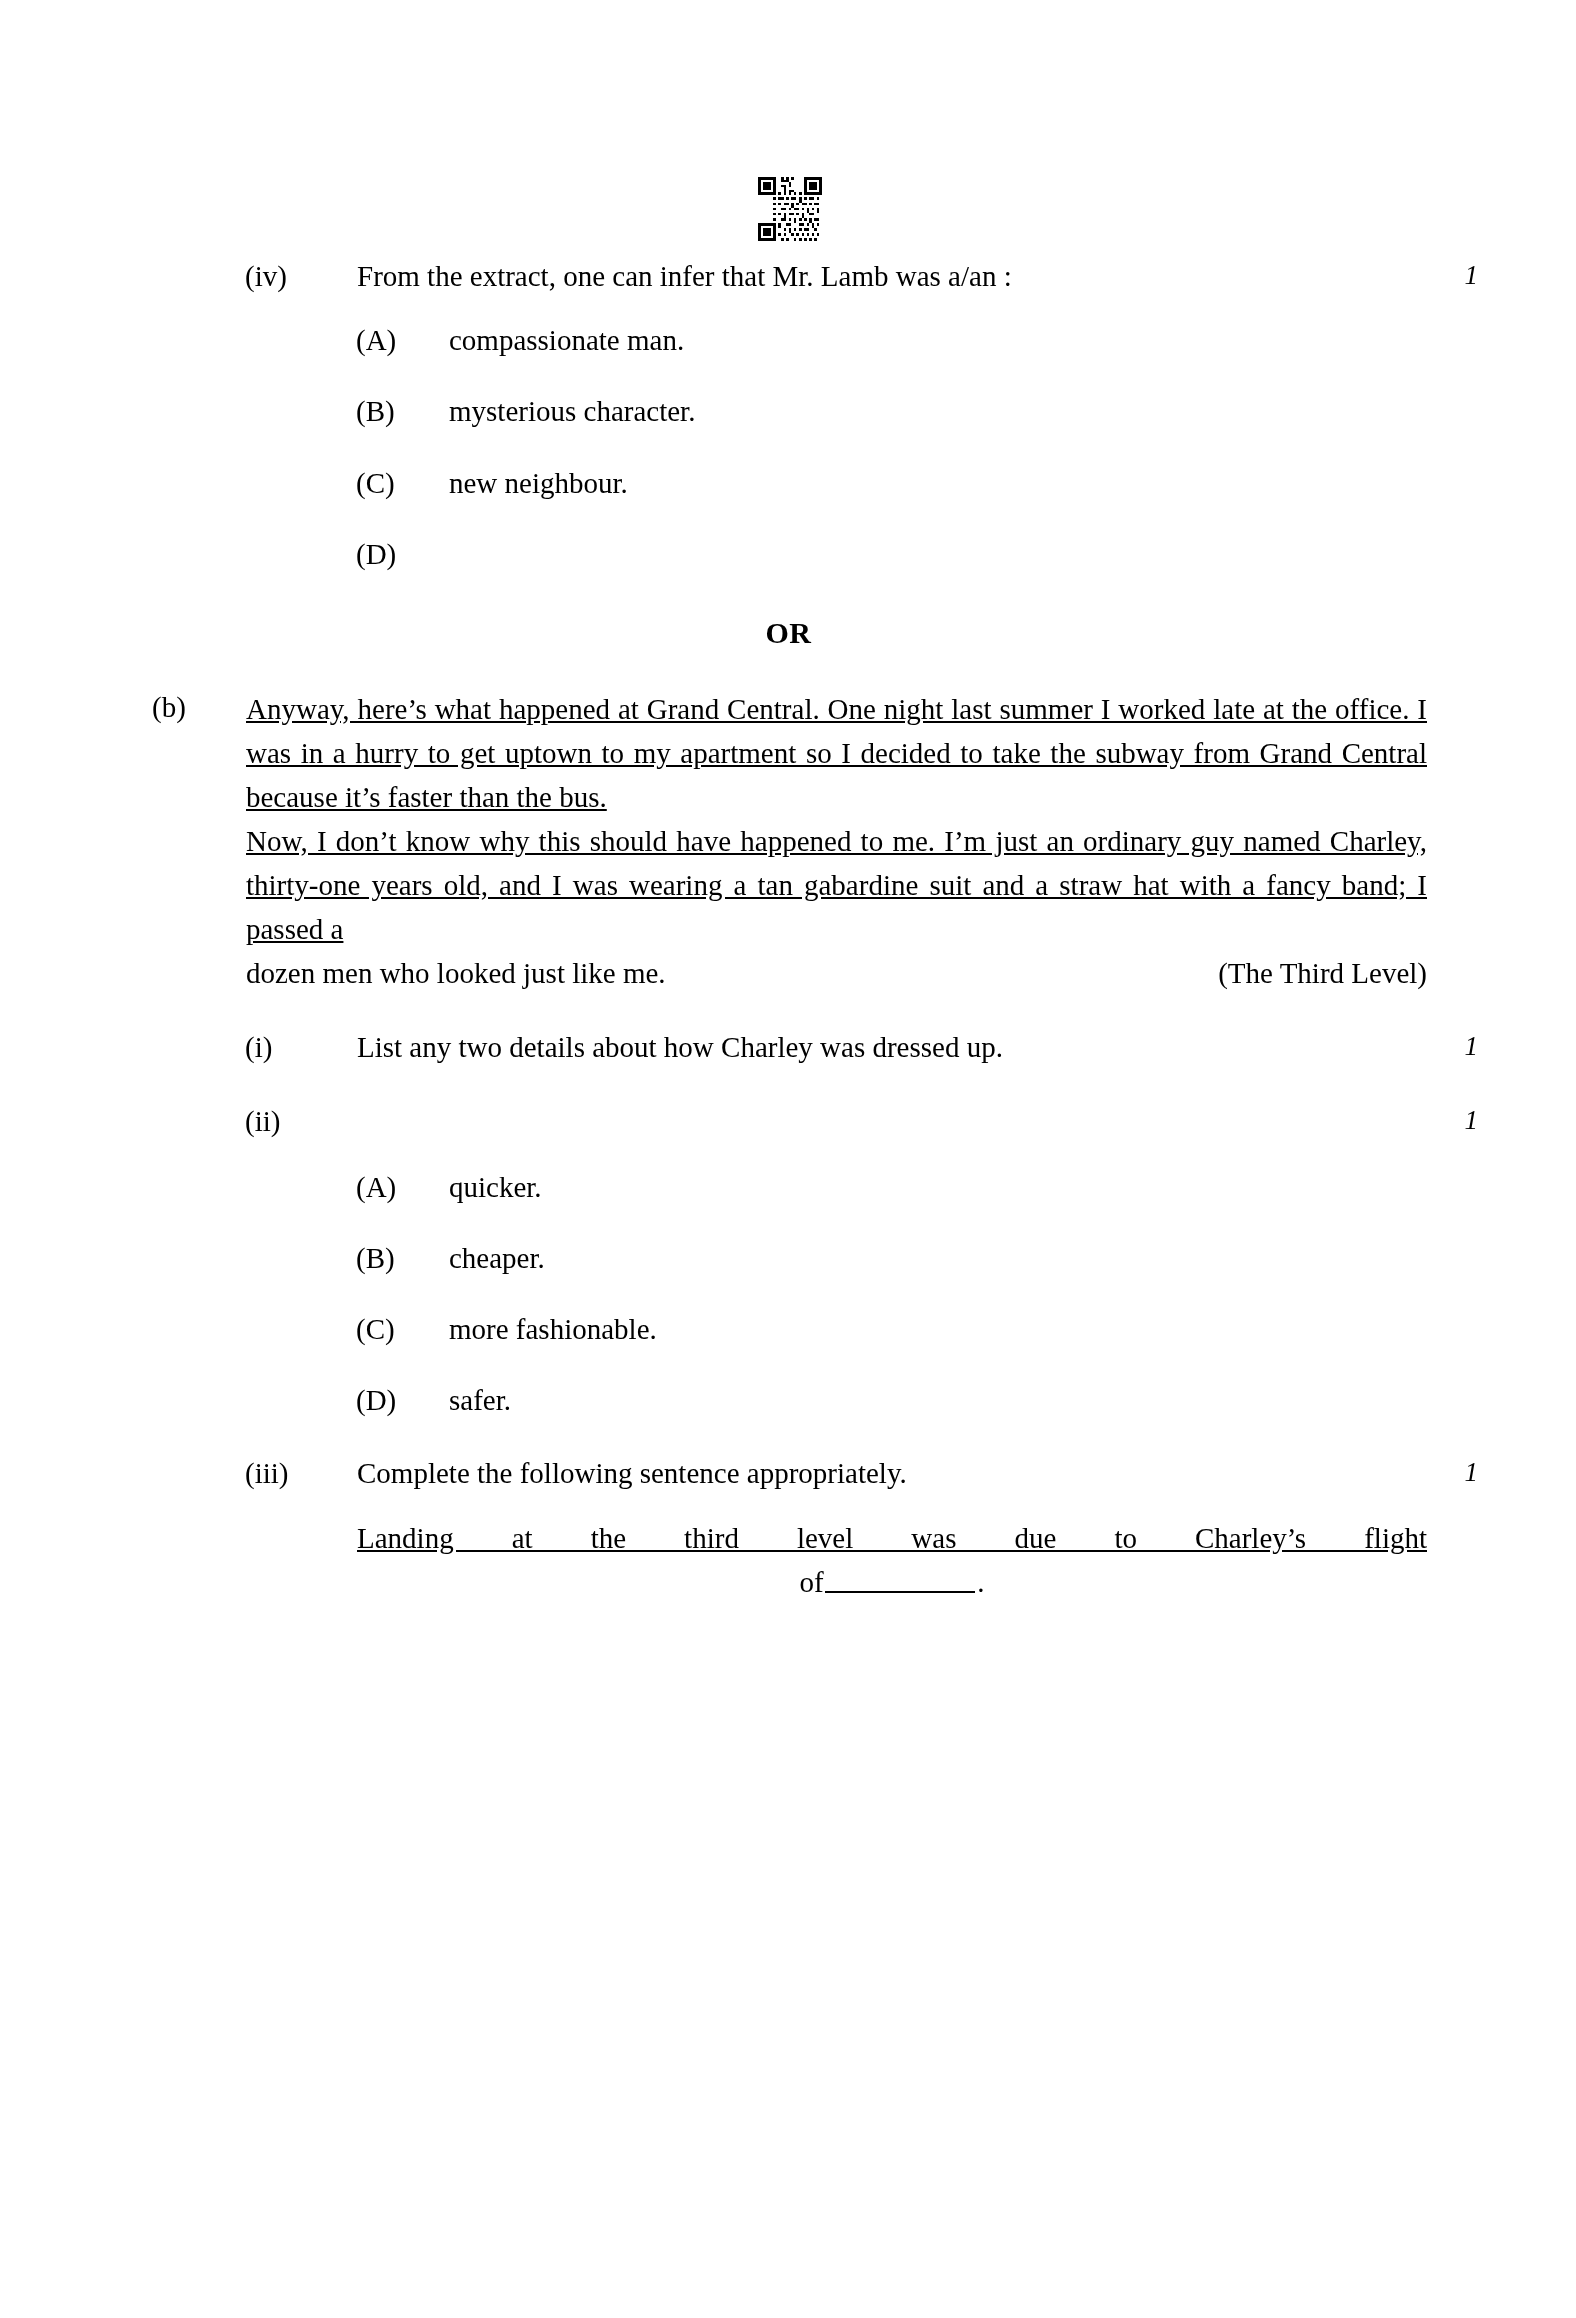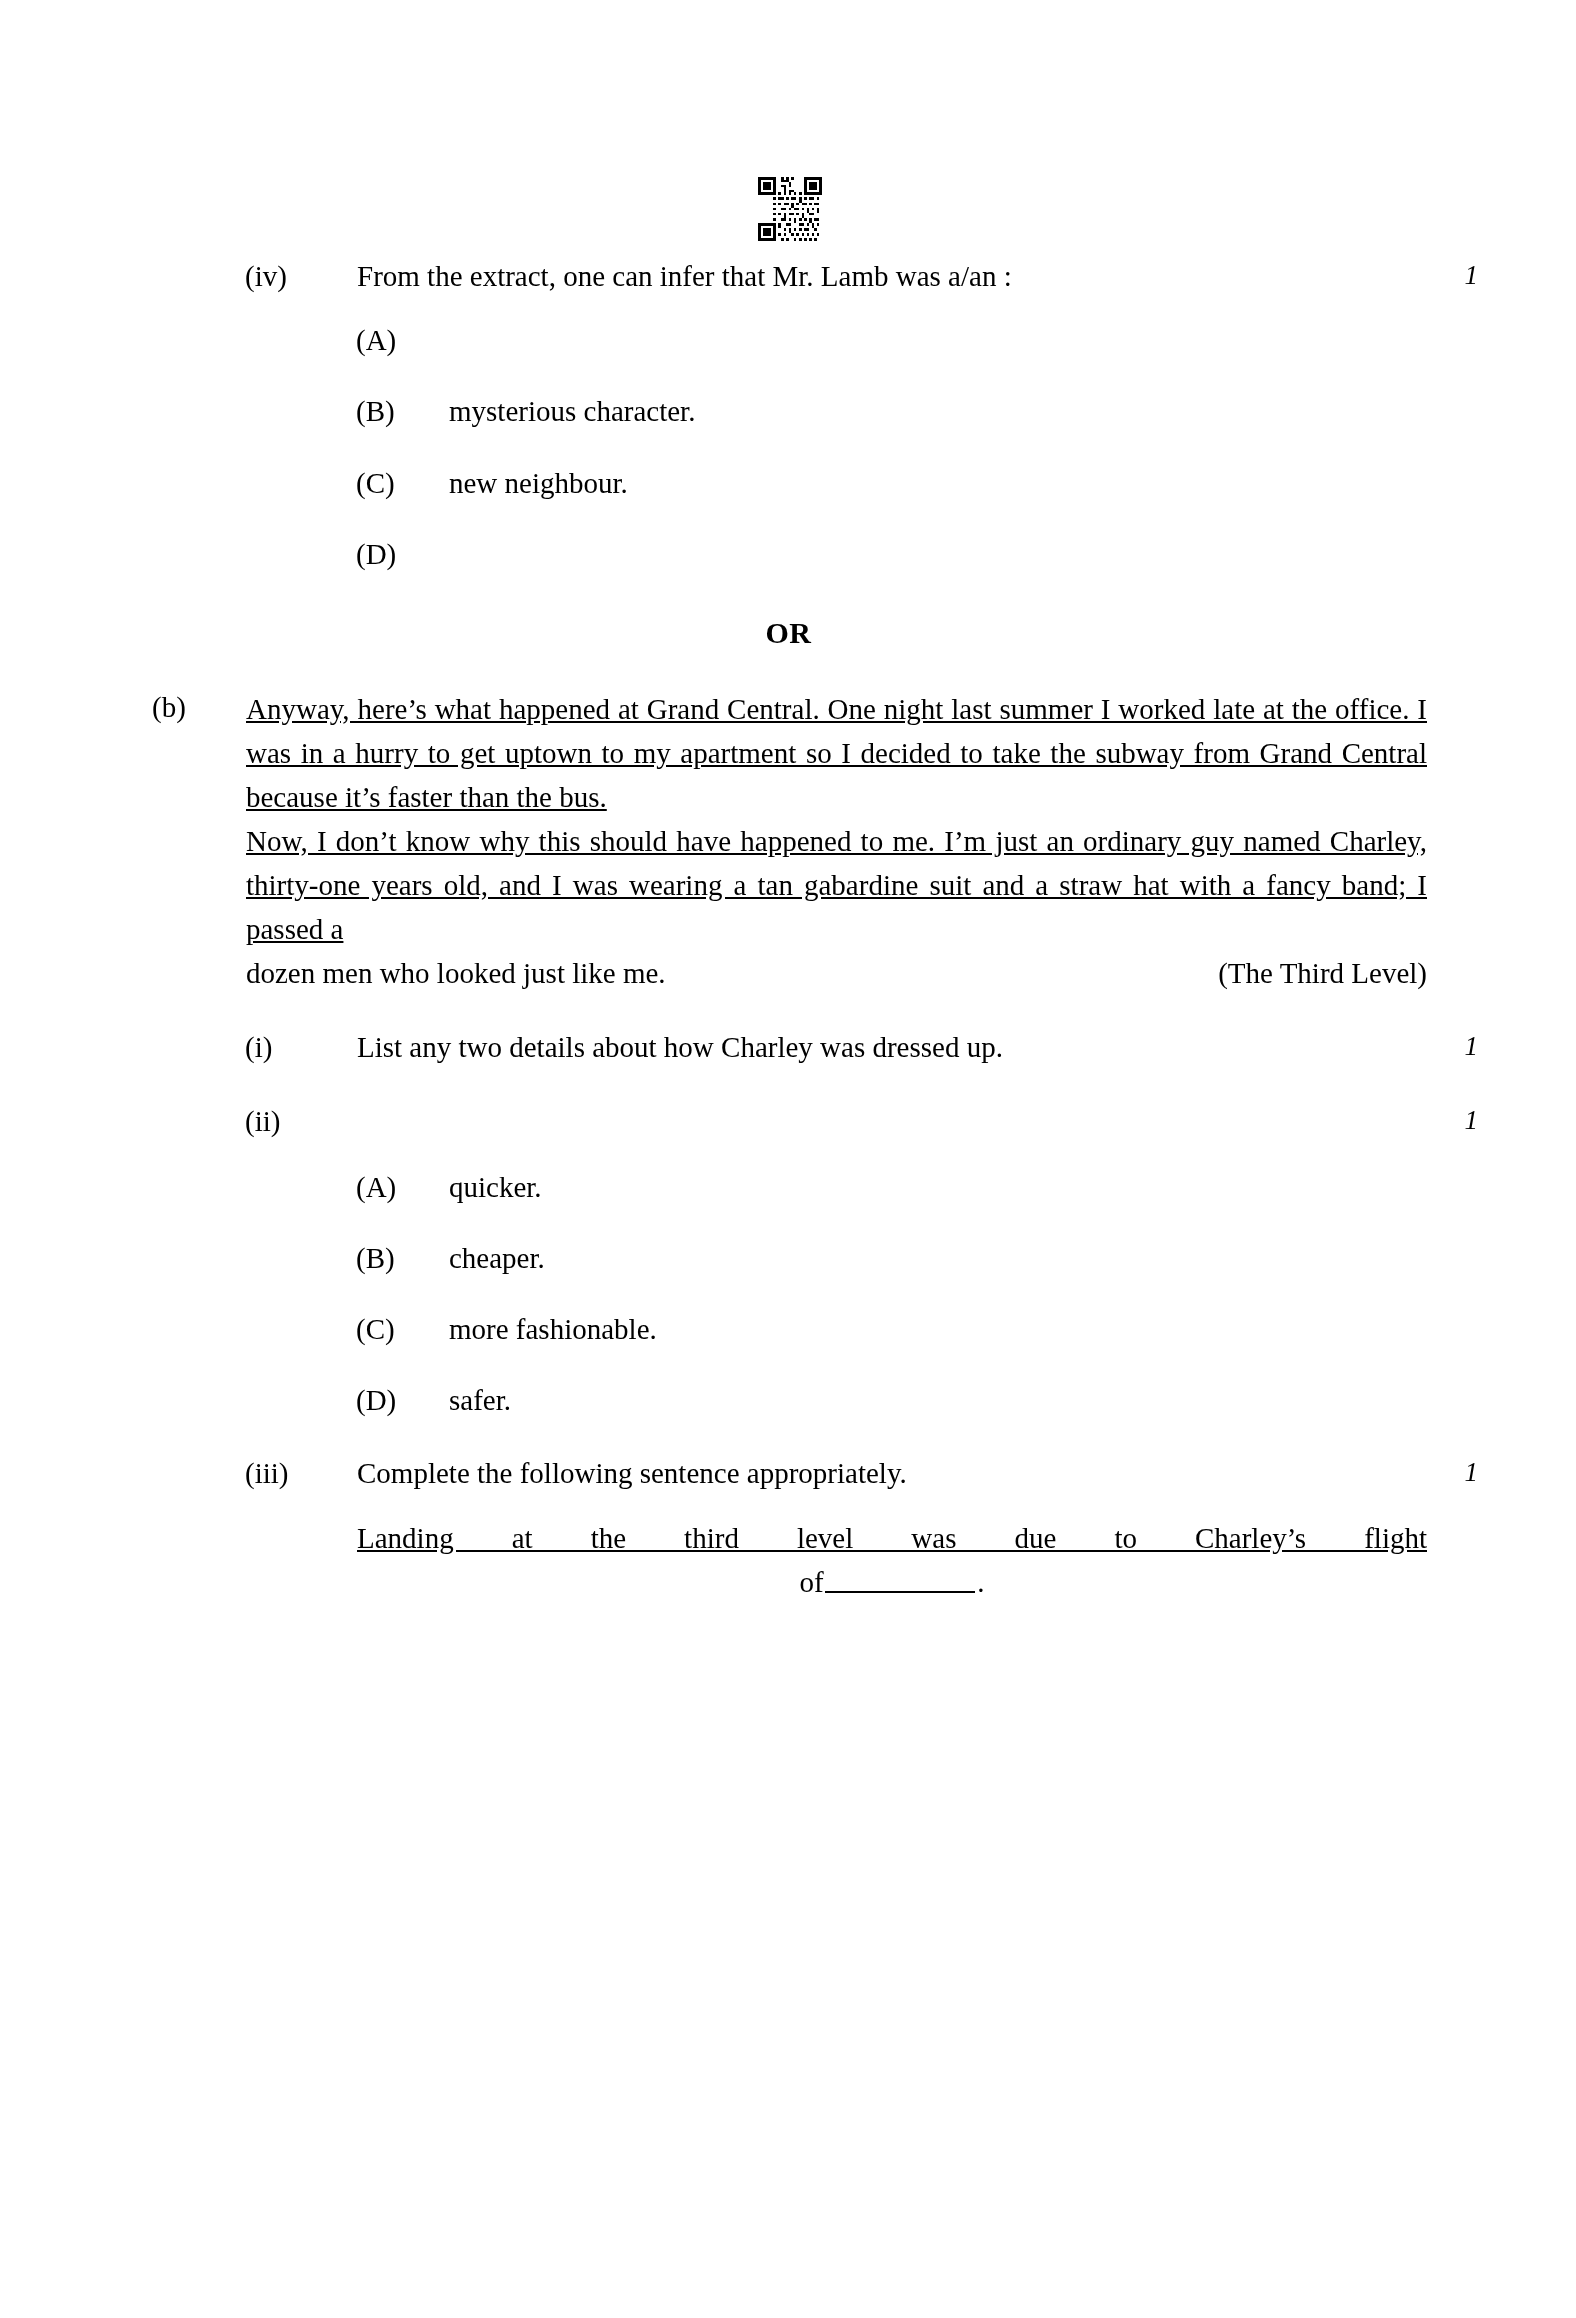--- a/index.html
+++ b/index.html
@@ -264,20 +264,21 @@
 
     <div class="qrow lvl-roman">
       <div class="marker">(iv)</div>
       <div class="qbody">From the extract, one can infer that Mr. Lamb was a/an :</div>
       <div class="marks">1</div>
     </div>
 
     <div style="margin-top:23px">
       <div class="qrow lvl-opt opt-row">
         <div class="marker">(A)</div>
+        <div class="qbody">compassionate man.</div>
       </div>
       <div class="qrow lvl-opt opt-row">
         <div class="marker">(B)</div>
         <div class="qbody">mysterious character.</div>
       </div>
       <div class="qrow lvl-opt opt-row">
         <div class="marker">(C)</div>
         <div class="qbody">new neighbour.</div>
       </div>
       <div class="qrow lvl-opt opt-row">

